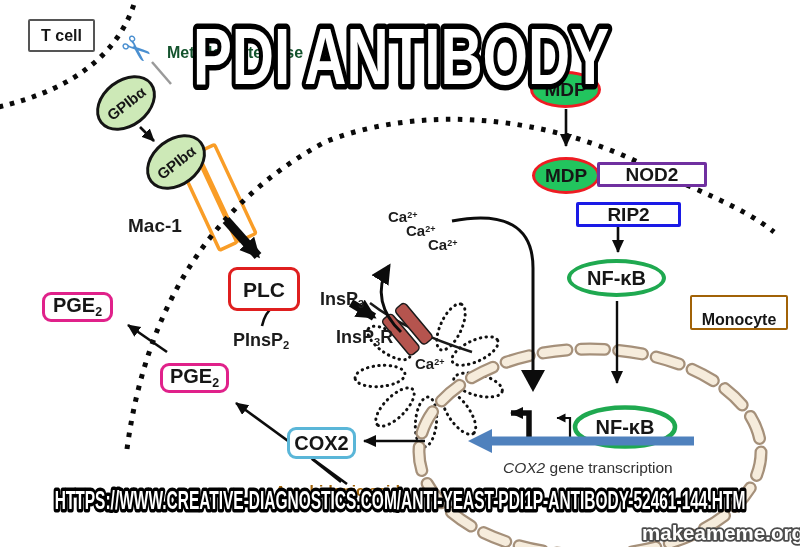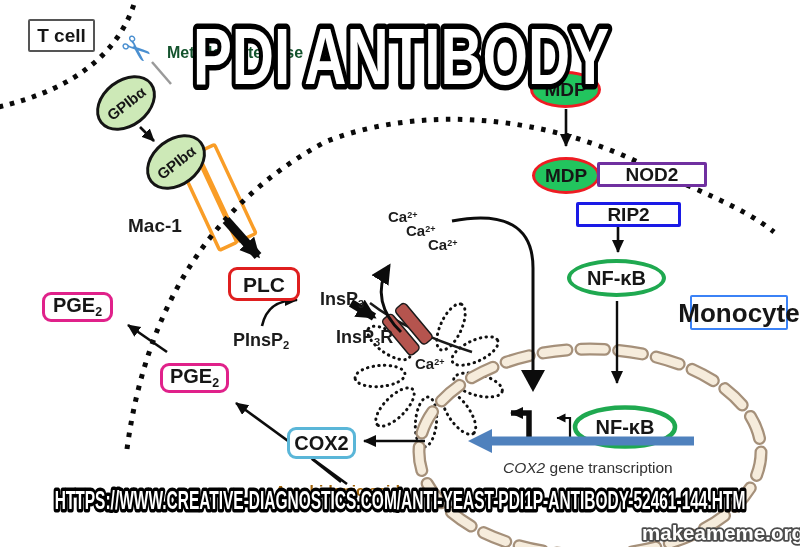--- a/index.html
+++ b/index.html
@@ -15,27 +15,27 @@
     white-space:nowrap;line-height:1;
   }
   .rbox{border-radius:9px;}
   .sqbox{border-radius:2px;}
   .ellipse{border-radius:50%;}
   .lbl{
     position:absolute;font-weight:bold;color:#1c1c1c;z-index:10;white-space:nowrap;line-height:1.05;
   }
   .lbl sub,.node sub{font-size:0.62em;vertical-align:-0.3em;}
   .lbl sup,.node sup{font-size:0.6em;vertical-align:0.45em;}
-  .t-cell-box{border:2px solid #555;font-size:19px;}
+  .t-cell-box{border:2px solid #555;font-size:16px;}
   .plc-box{border:3.5px solid #df1f1f;font-size:21px;}
   .pge2-box{border:3.5px solid #e0218a;font-size:20px;}
   .cox2-box{border:3px solid #5ab6d8;font-size:20px;}
   .nod2-box{border:3px solid #7030a0;font-size:19px;}
   .rip2-box{border:3px solid #1a1ae6;font-size:19px;margin-top:8px;}
-  .monocyte-box{border:2px solid #3b82f6;font-size:26px;}
+  .monocyte-box{border:2px solid #a16207;font-size:16px;align-items:flex-end;}
   .gp1ba{background:#cde9b7;border:3px solid #141414;font-size:15px;transform:rotate(-38deg);}
   .mdp{background:#22c55e;border:3.5px solid #ee1c23;font-size:19px;}
   .nfkb{background:#fff;border:4.5px solid #1fa950;font-size:20px;}
   .scissors{
     position:absolute;left:121px;top:29px;font-size:36px;color:#4a8fd0;z-index:9;
     transform:rotate(40deg);font-weight:normal;
   }
   .metallo{left:167px;top:45px;font-size:16px;font-weight:600;color:#14532d;z-index:8;}
   .ca{font-size:15px;}
   .arachidonic{left:275px;top:483px;font-size:15.5px;color:#a16207;z-index:9;}
@@ -131,21 +131,21 @@
 
   <div class="node ellipse gp1ba" style="left:93px;top:79px;width:66px;height:48px;">
     <span>GPIbα</span>
   </div>
   <div class="node ellipse gp1ba" style="left:143px;top:138px;width:66px;height:48px;">
     <span>GPIbα</span>
   </div>
 
   <div class="lbl" style="left:128px;top:216px;font-size:19px;">Mac-1</div>
 
-  <div class="node rbox plc-box" style="left:228px;top:267px;width:72px;height:34px;">
+  <div class="node rbox plc-box" style="left:228px;top:267px;width:72px;height:44px;">
     <span>PLC</span>
   </div>
 
   <div class="lbl" style="left:320px;top:290px;font-size:18px;">
     <span>InsP</span><sub>3</sub>
   </div>
   <div class="lbl" style="left:233px;top:331px;font-size:18px;">
     <span>PInsP</span><sub>2</sub>
   </div>
   <div class="lbl" style="left:336px;top:328px;font-size:18px;">

